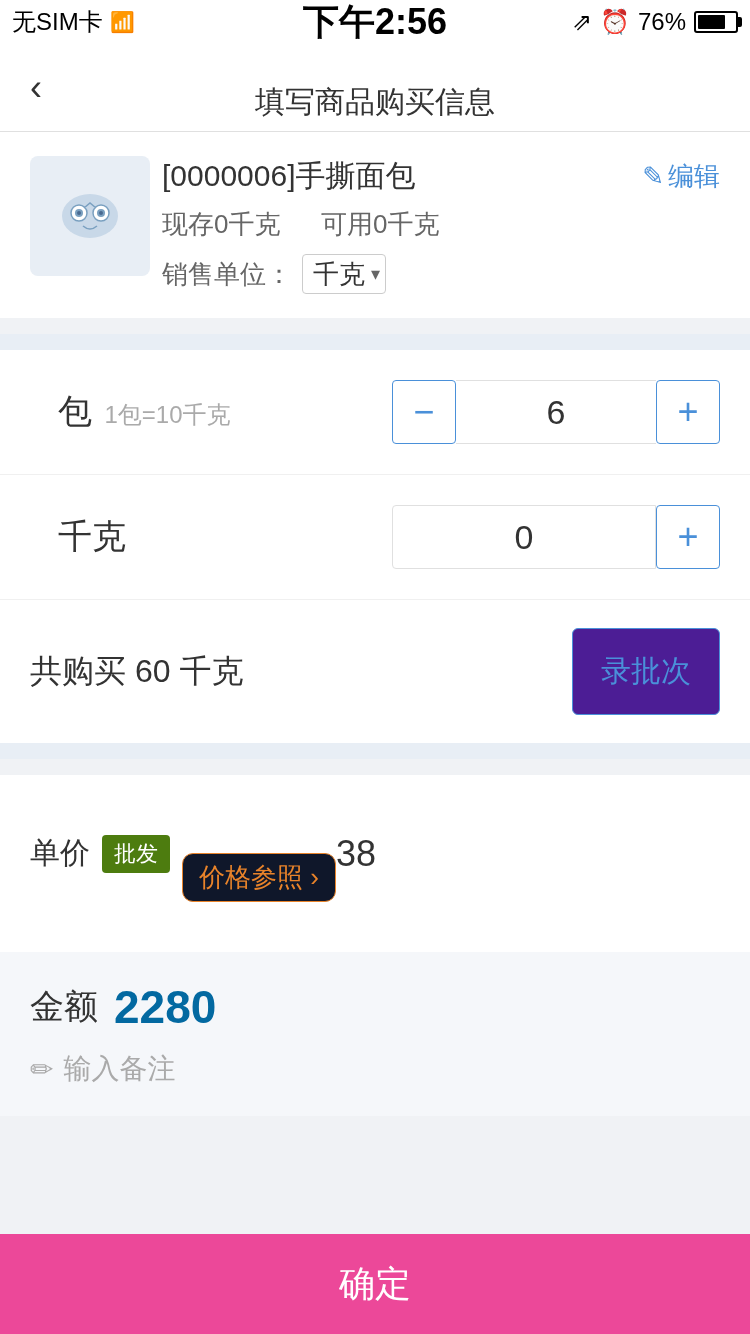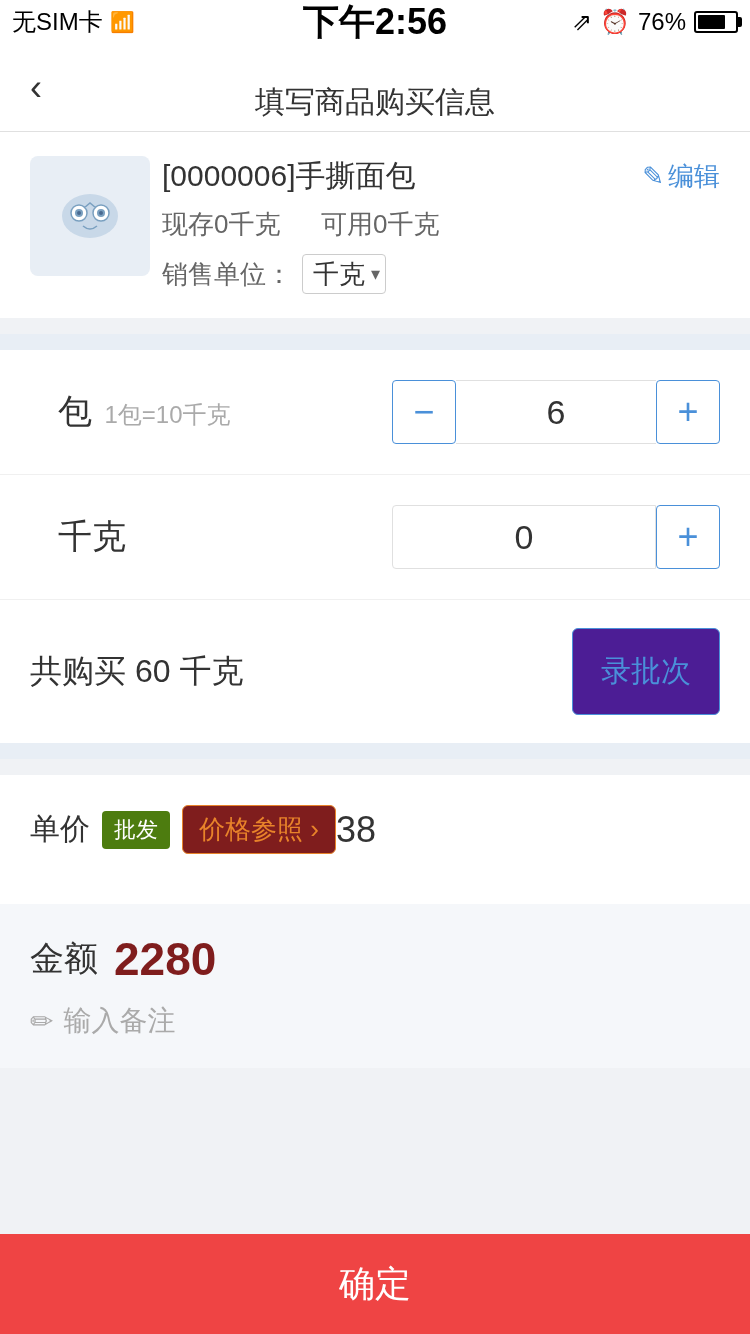--- a/index.html
+++ b/index.html
@@ -296,29 +296,30 @@
     }
     .price-tag {
       background: #4d7c0f;
       color: #fff;
       font-size: 22px;
       padding: 4px 12px;
       border-radius: 4px;
     }
     .price-ref-btn {
       border: 1.5px solid #e8832a;
-      border-radius: 6px;
+      border-radius: 11px;
       padding: 6px 16px;
       font-size: 26px;
       color: #e8832a;
-      background: #7f1d1d;
+      background: #0f172a;
       display: flex;
       align-items: center;
       gap: 4px;
       cursor: pointer;
+      margin-top: 48px;
     }
     .price-value {
       font-size: 36px;
       color: #333;
       font-weight: 500;
     }
 
     
     .amount-section {
       background: #f5f7fa;
@@ -329,21 +330,21 @@
       align-items: center;
       gap: 16px;
       margin-bottom: 16px;
     }
     .amount-label {
       font-size: 34px;
       color: #333;
     }
     .amount-value {
       font-size: 46px;
-      color: #7f1d1d;
+      color: #0369a1;
       font-weight: 600;
     }
     .remark-row {
       display: flex;
       align-items: center;
       gap: 10px;
     }
     .remark-icon {
       color: #aaa;
       font-size: 28px;
@@ -359,21 +360,21 @@
       background: #f0f2f5;
     }
 
     
     .bottom-bar {
       position: fixed;
       bottom: 0;
       left: 0;
       width: 750px;
       height: 100px;
-      background: #ef4444;
+      background: #ec4899;
       display: flex;
       align-items: center;
       justify-content: center;
       cursor: pointer;
     }
     .confirm-btn-text {
       font-size: 36px;
       color: #fff;
       font-weight: 500;
     }

